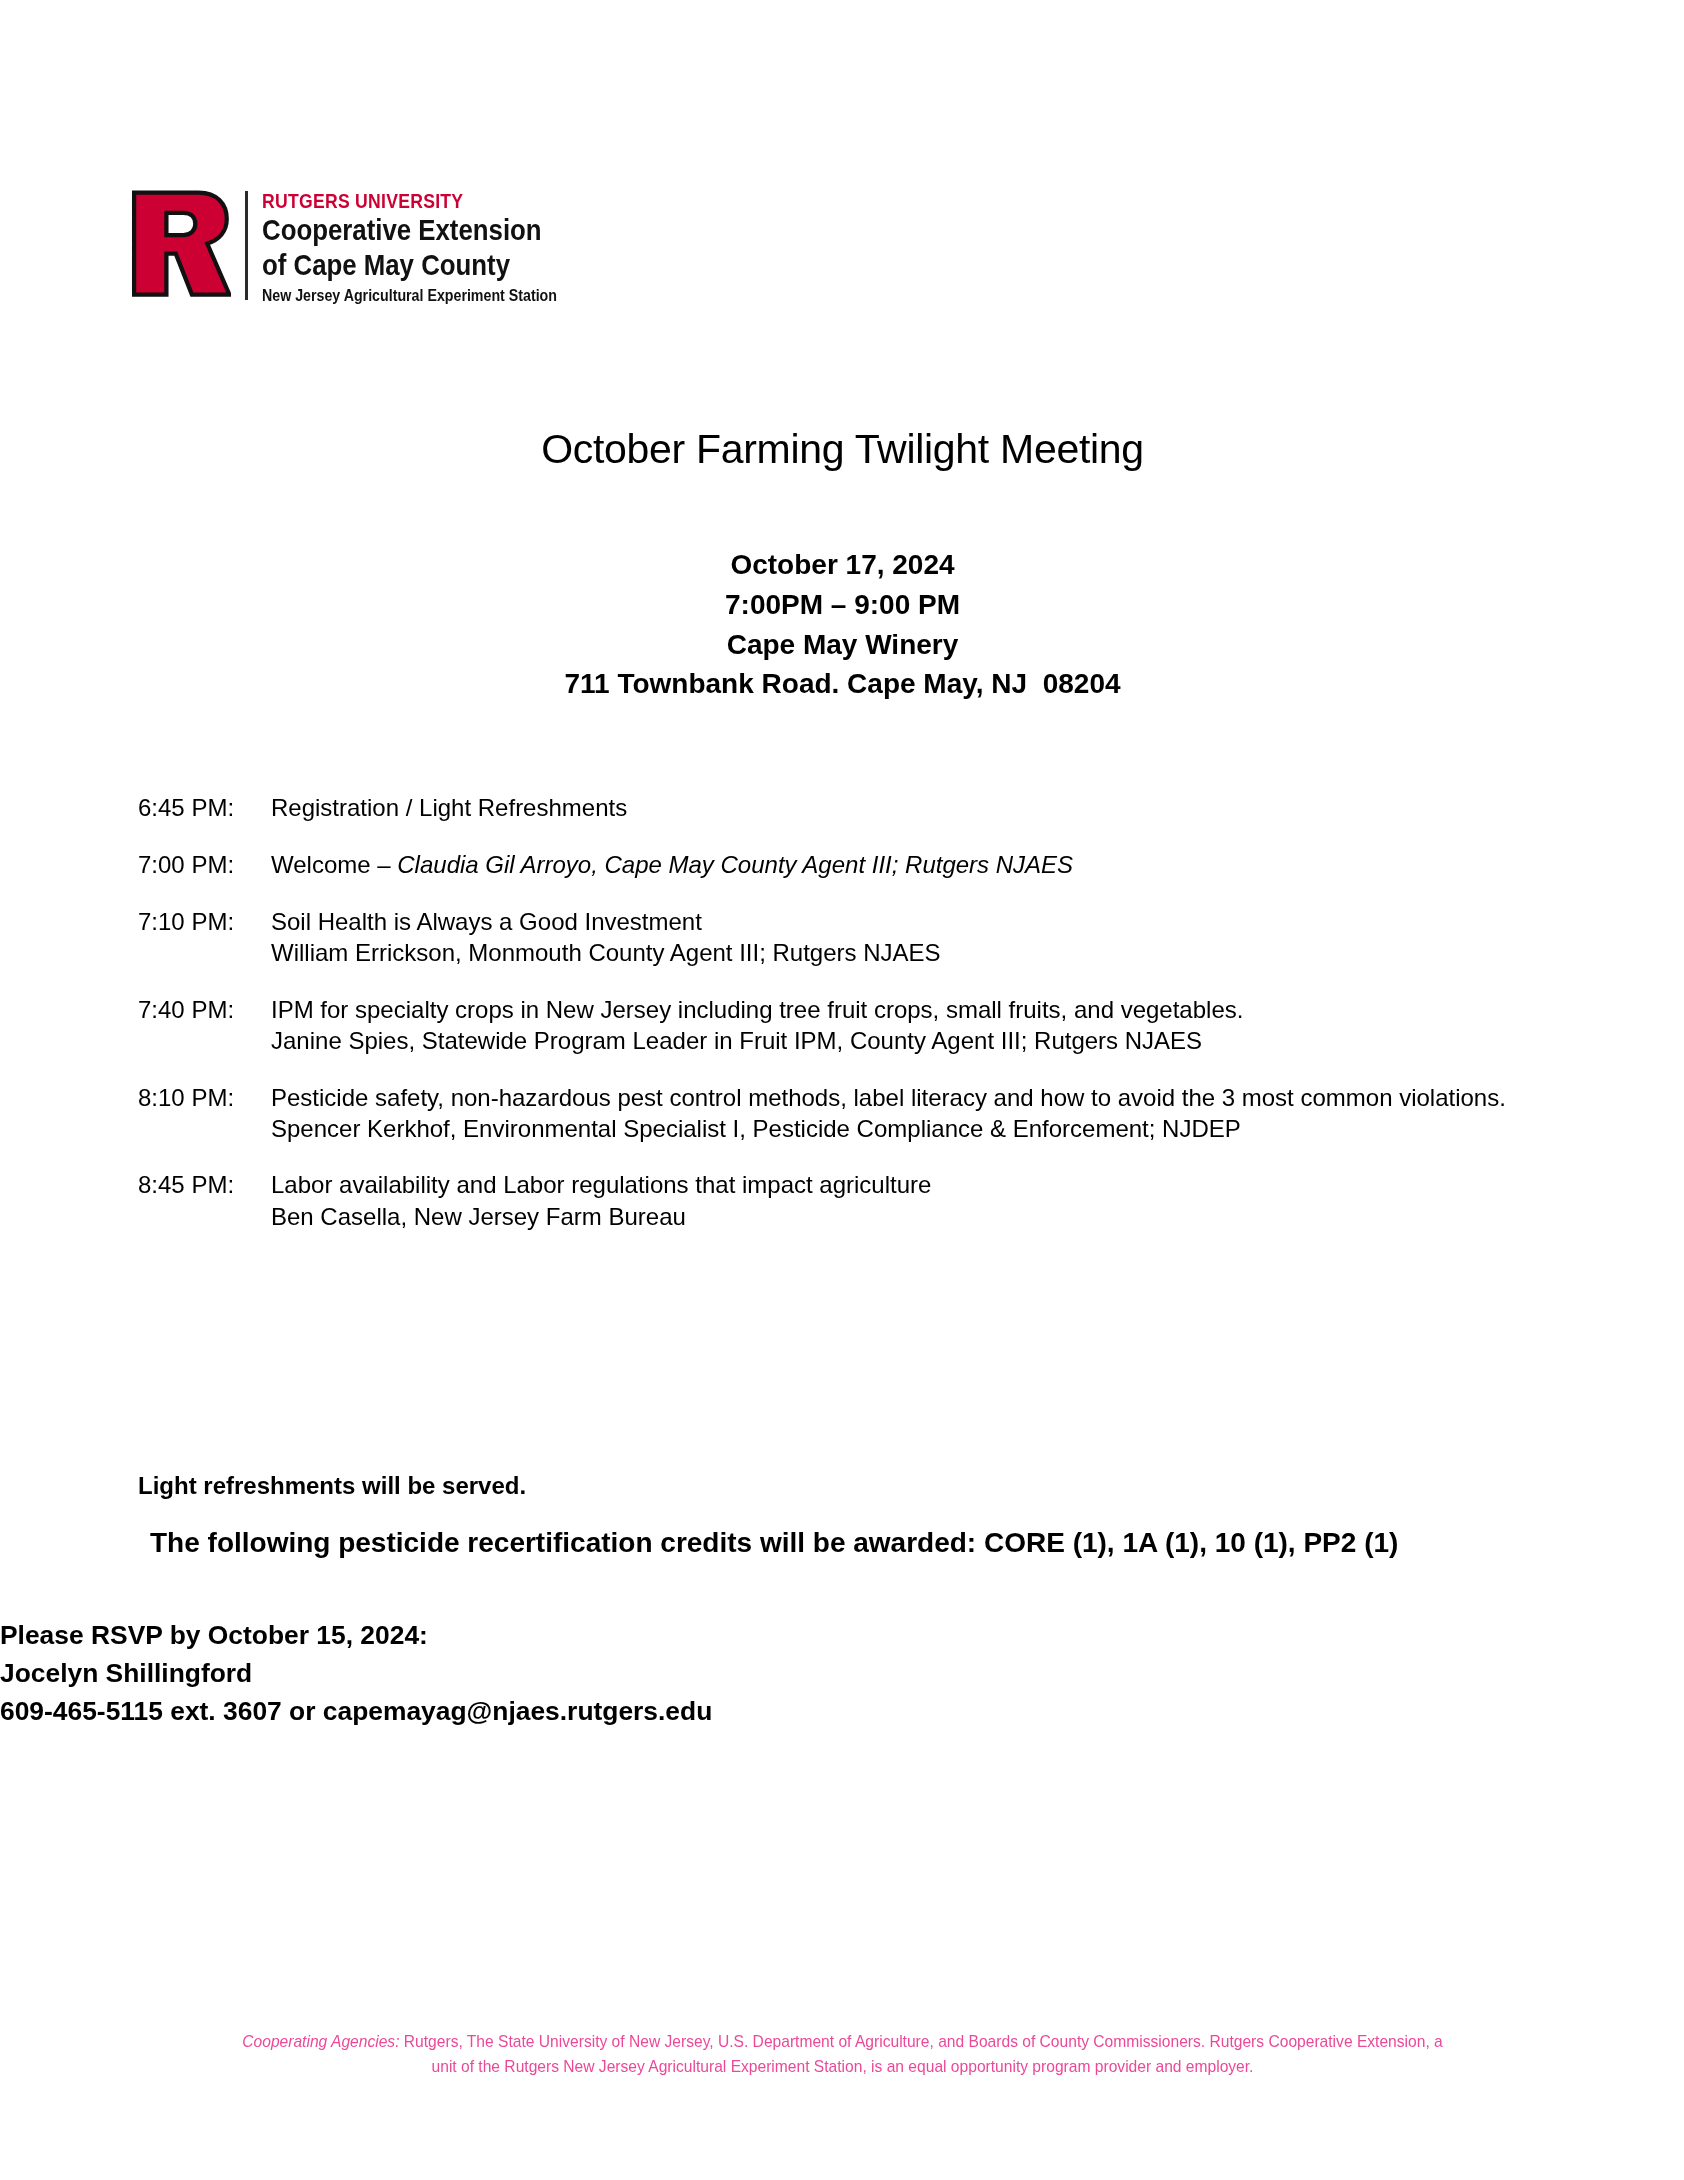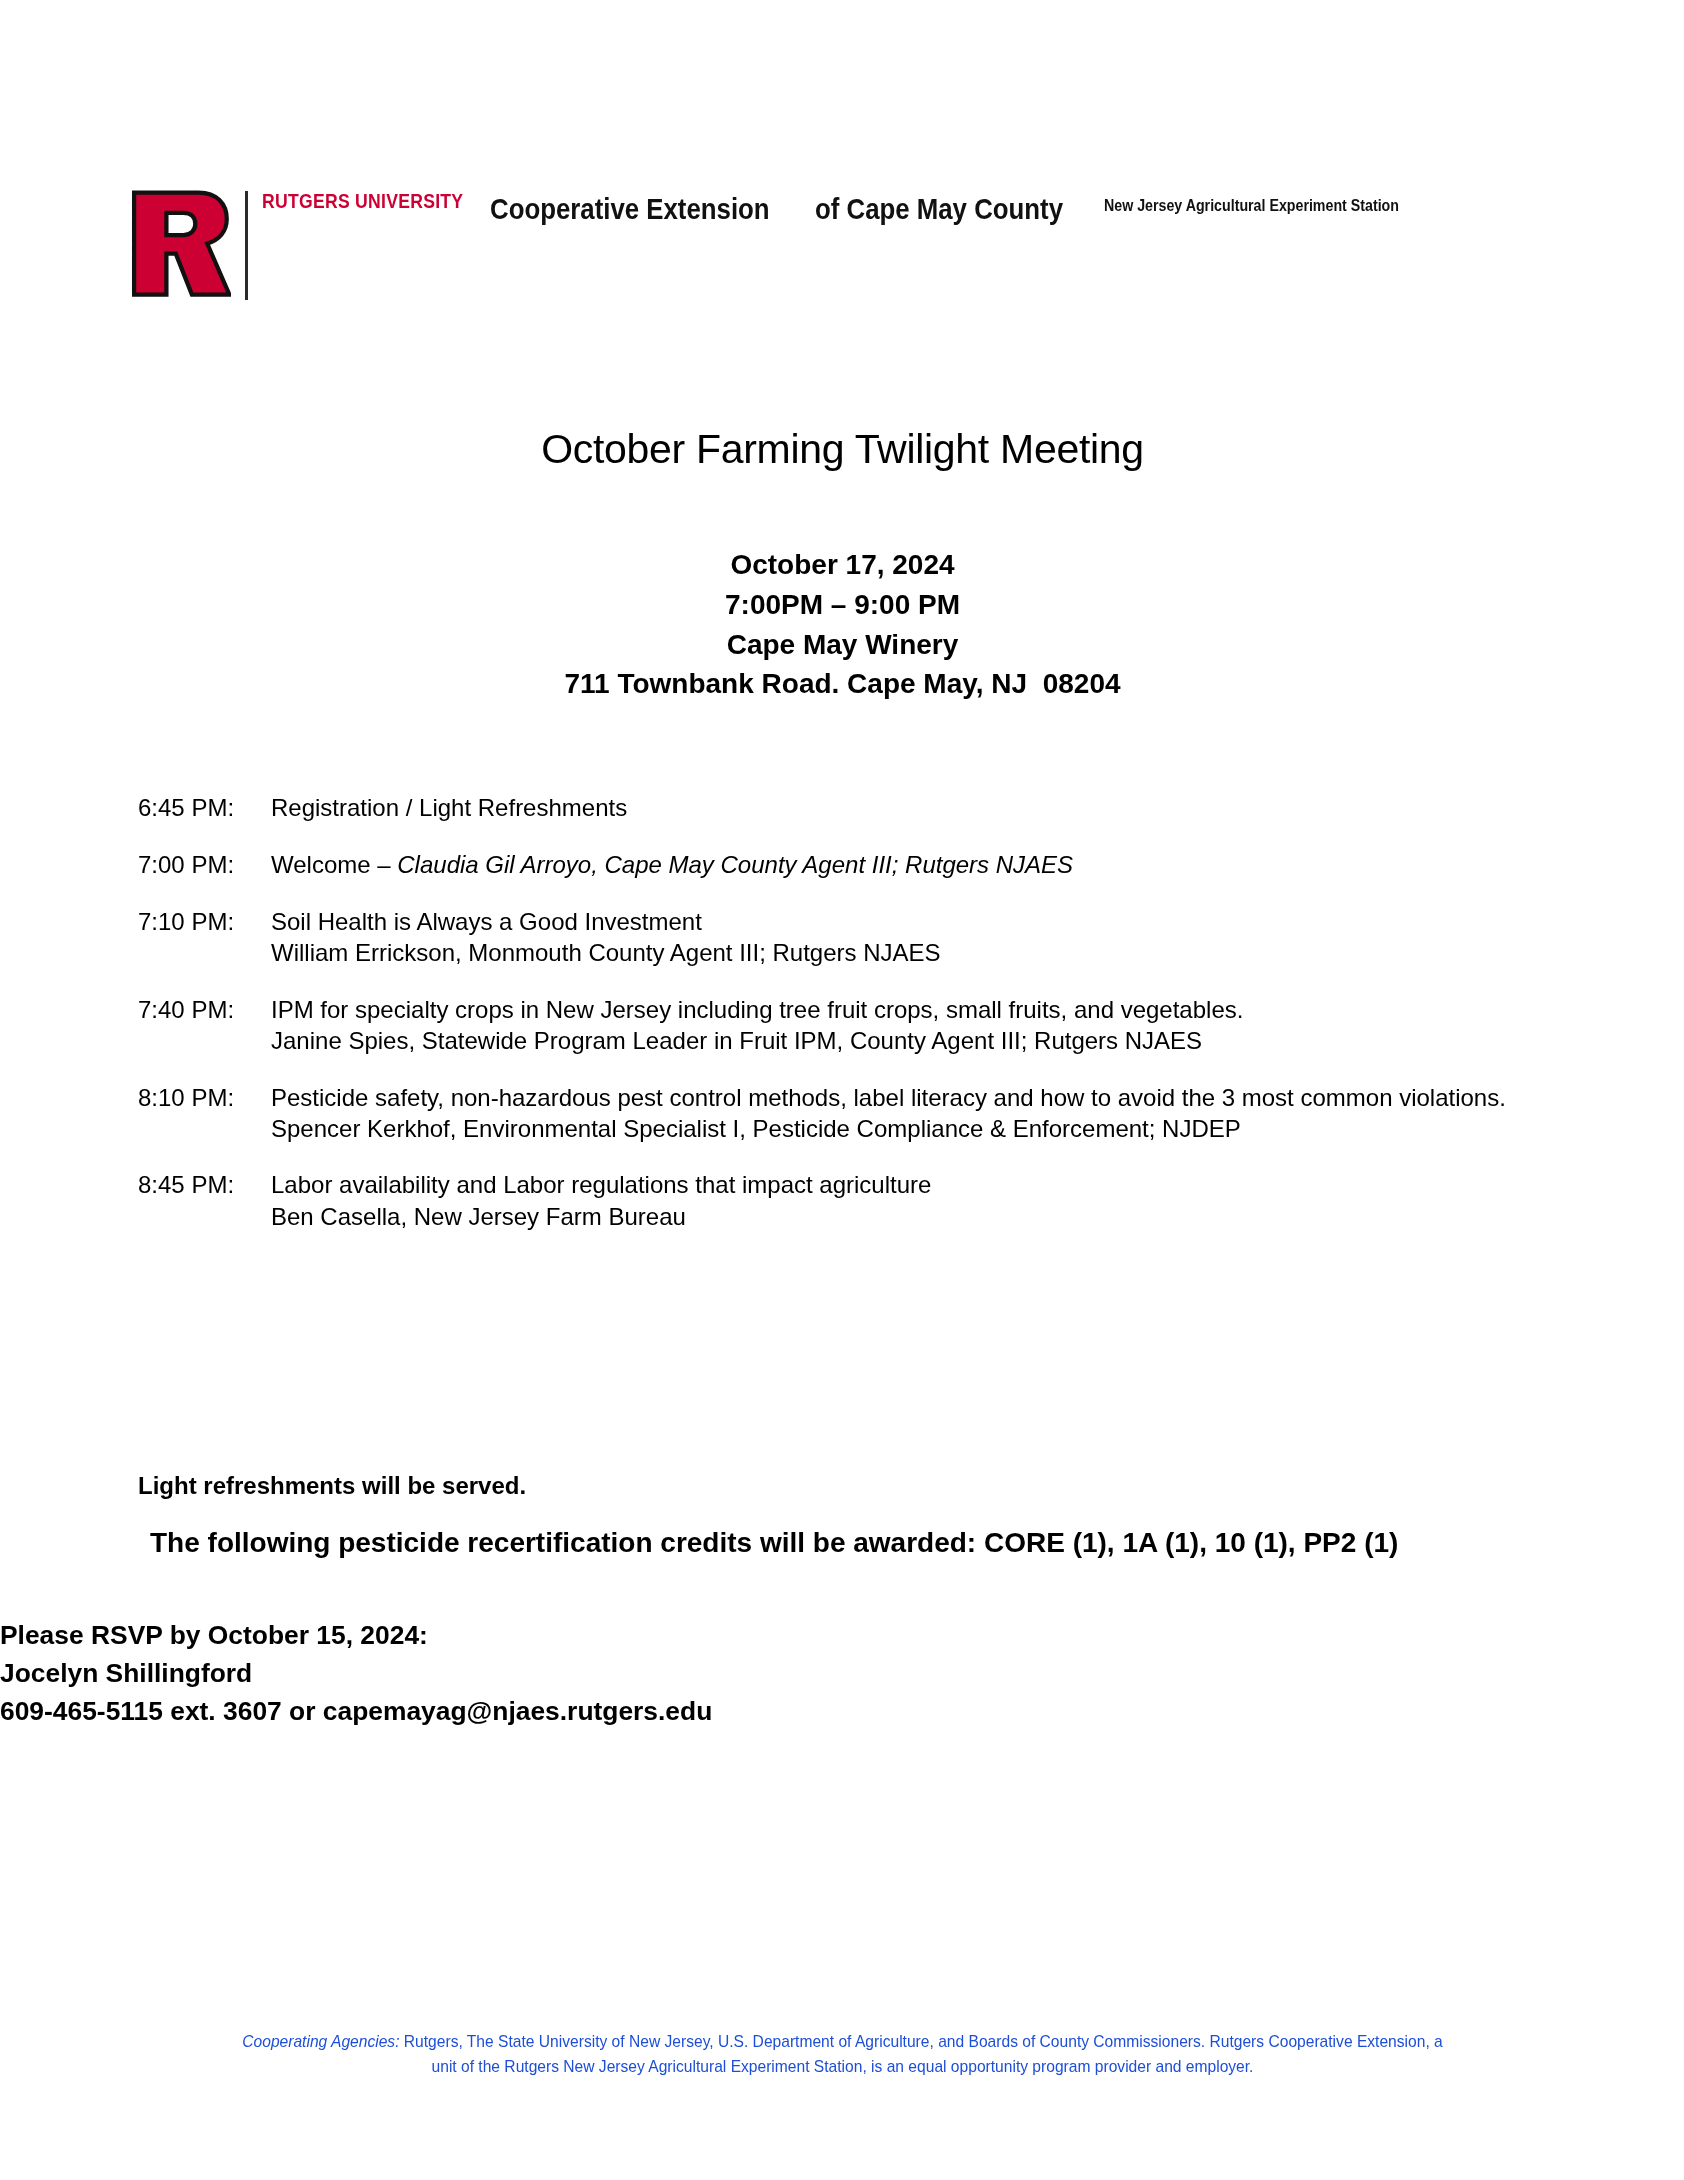--- a/index.html
+++ b/index.html
@@ -42,20 +42,21 @@
   .logo-divider {
     width: 3.4px;
     background: #2b2b2b;
     height: 109px;
     margin: 1.7px 13.6px 0 13.6px;
     flex: 0 0 auto;
   }
 
   .logo-text {
     display: flex;
+    flex-direction: column;
     justify-content: flex-end;
     padding-top: 1.7px;
   }
   .lt-univ {
     font-family: "Liberation Sans Narrow", "Liberation Sans", sans-serif;
     font-weight: bold;
     font-size: 20px;
     letter-spacing: 0.3px;
     color: #cc0033;
     line-height: 1.08;
@@ -182,21 +183,21 @@
   
   .footer {
     position: absolute;
     left: 0;
     right: 0;
     bottom: 101px;
     text-align: center;
     font-family: "Liberation Sans Narrow", "Liberation Sans", sans-serif;
     font-size: 16.6px;
     line-height: 1.55;
-    color: #1d4ed8;
+    color: #ec4899;
   }
   .footer-inner {
     display: inline-block;
     width: 1295px;
     transform: scaleX(0.94);
   }
   .footer-lead { font-style: italic; }
 </style>
 </head>
 <body>

